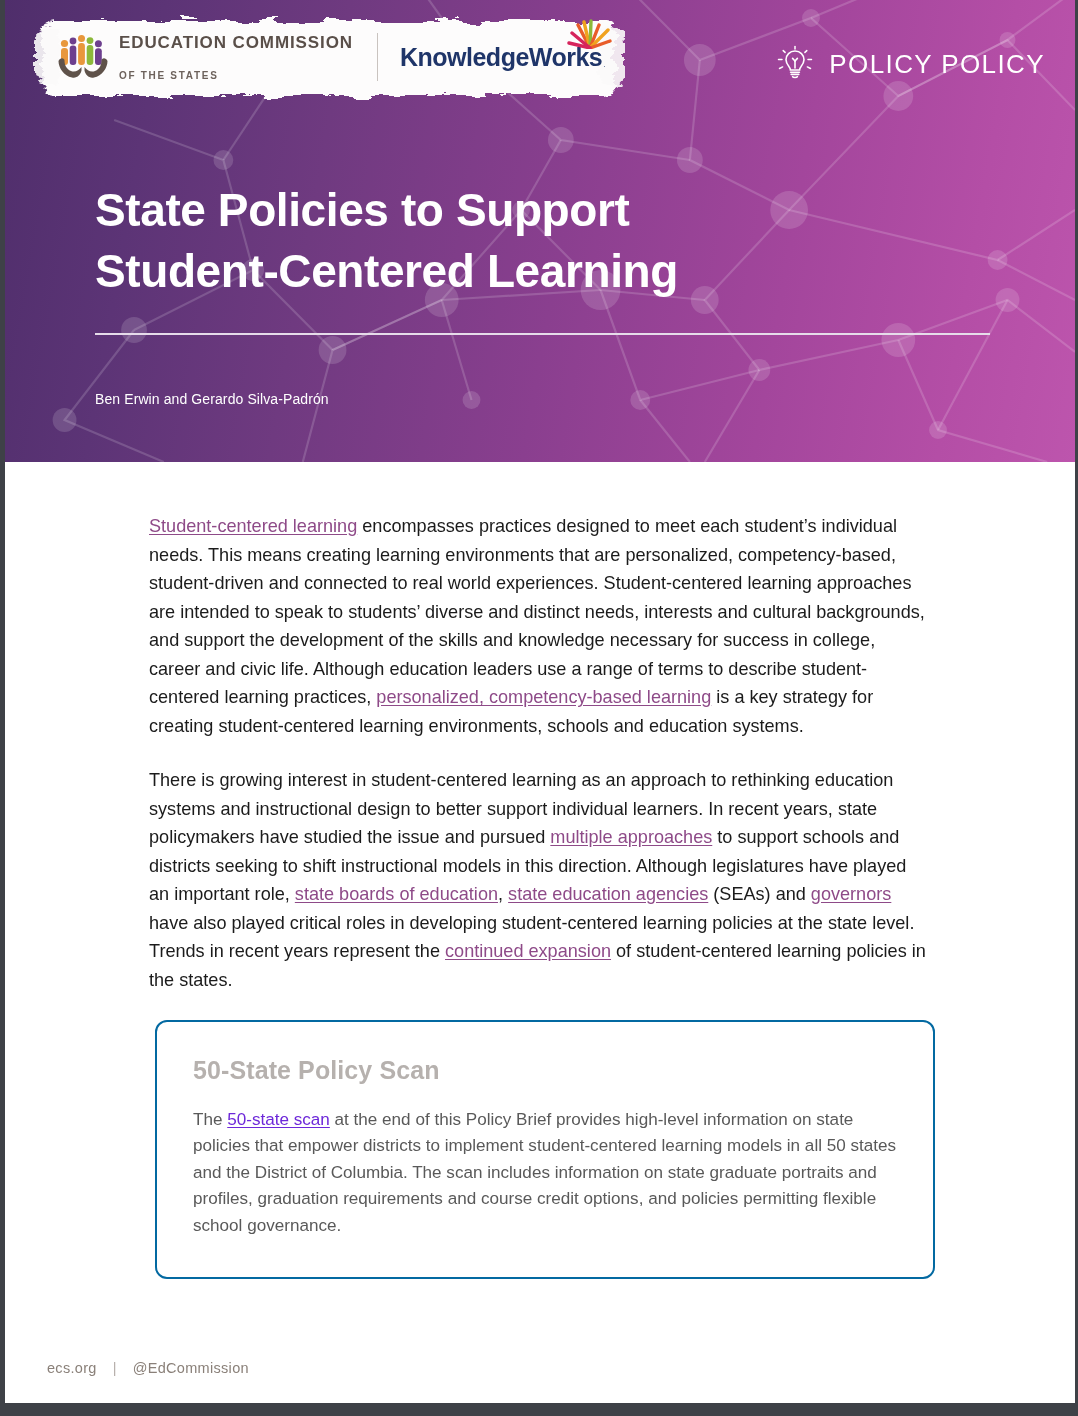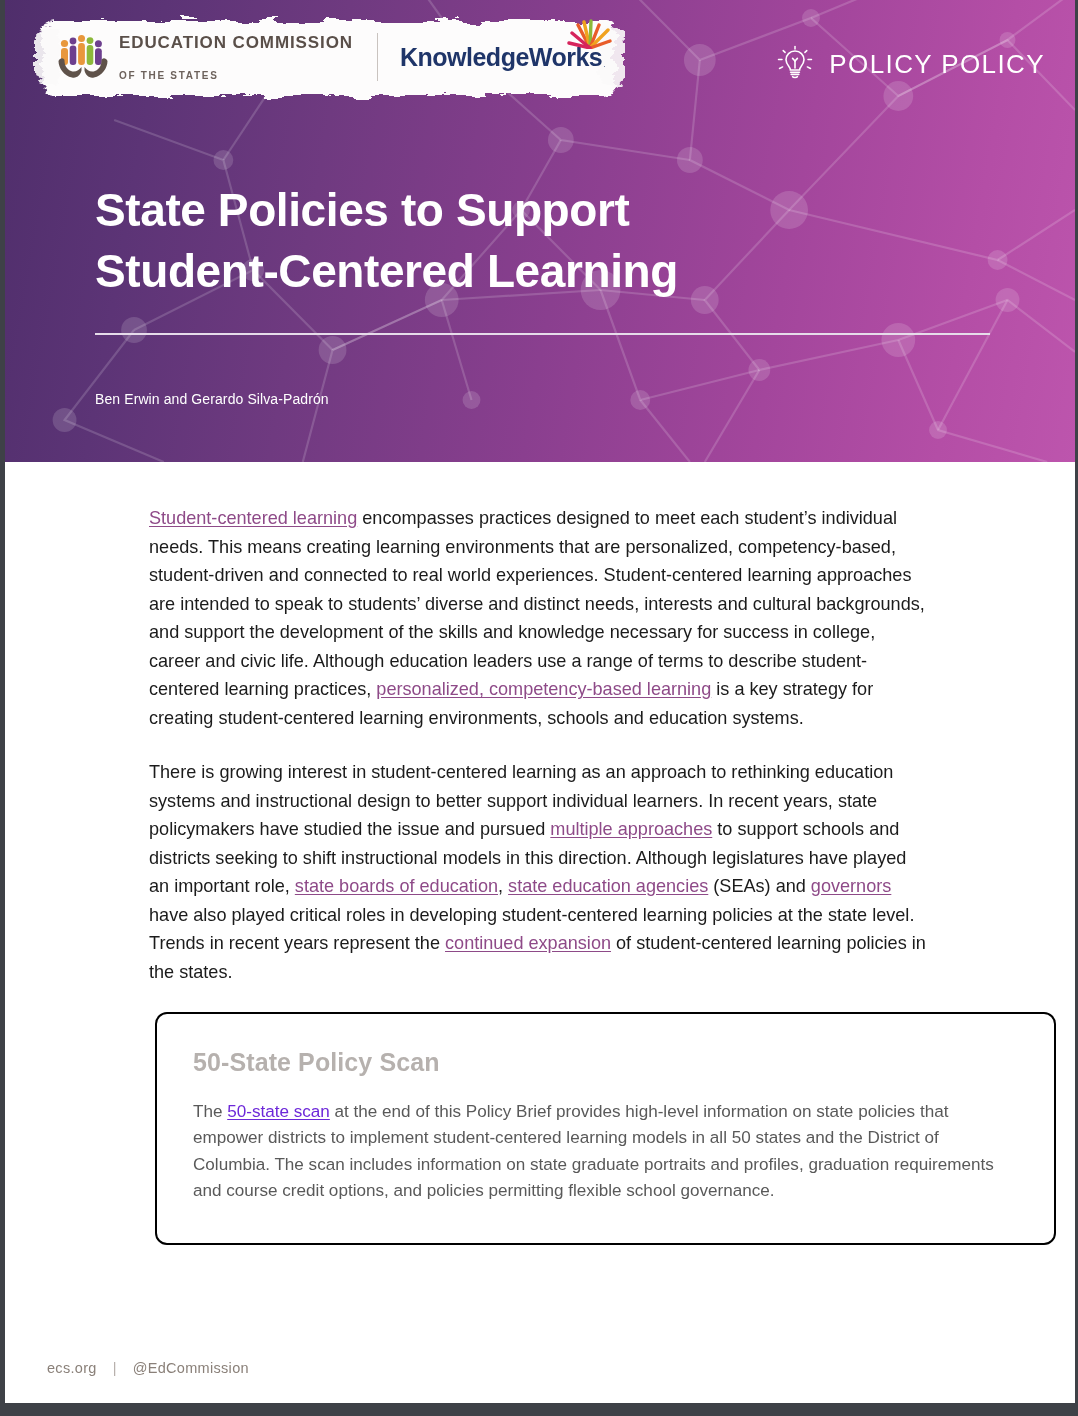--- a/index.html
+++ b/index.html
@@ -172,40 +172,41 @@
   .body-wrap {
     position: absolute;
     left: 0;
     top: 462px;
     width: 100%;
     padding: 42px 0 0 0;
   }
   .col {
     margin-left: 144px;
     width: 778px;
+    margin-top: 8px;
   }
   p.para {
     font-size: 18.1px;
     line-height: 28.5px;
     color: #1b1b1b;
     margin-bottom: 26px;
     text-align: left;
   }
   a.lnk {
     color: #8e4a88;
     text-decoration: underline;
     text-underline-offset: 2px;
   }
 
   
   .callout {
     margin-left: 150px;
     margin-top: 18px;
-    width: 901px;
-    border: 2px solid #000000;
+    width: 780px;
+    border: 2px solid #0369a1;
     border-radius: 12px;
     padding: 34px 36px 38px 36px;
     background: #ffffff;
   }
   .callout h2 {
     font-size: 25px;
     font-weight: 700;
     color: #b6b1ae;
     letter-spacing: 0.1px;
     margin-bottom: 22px;

